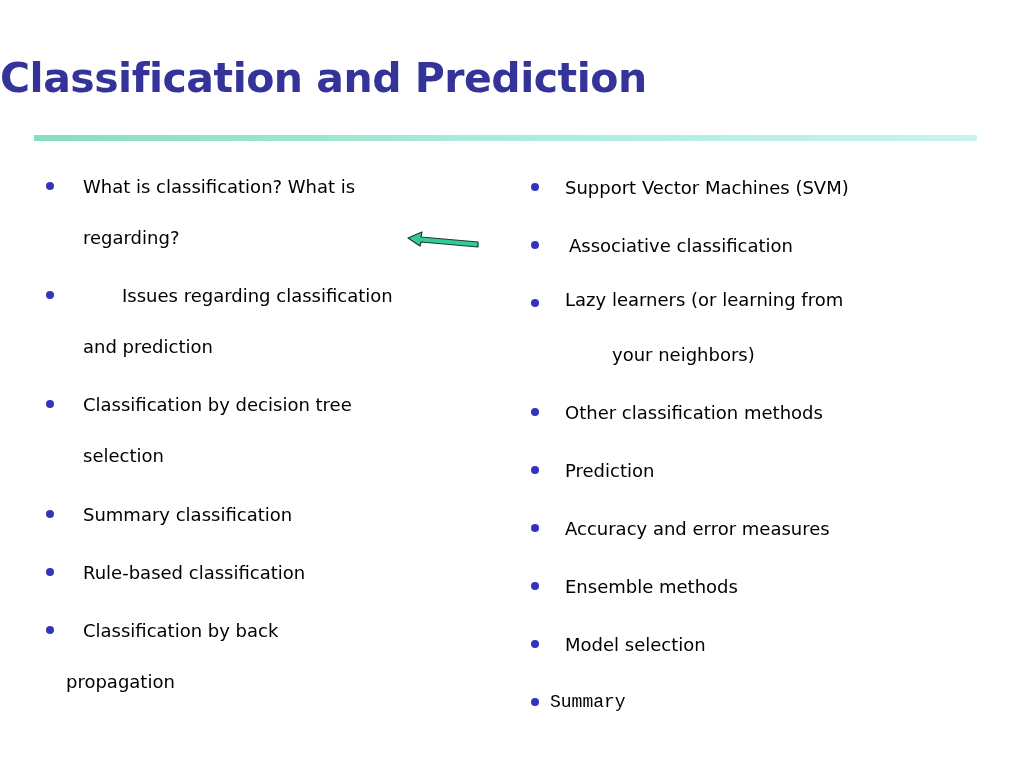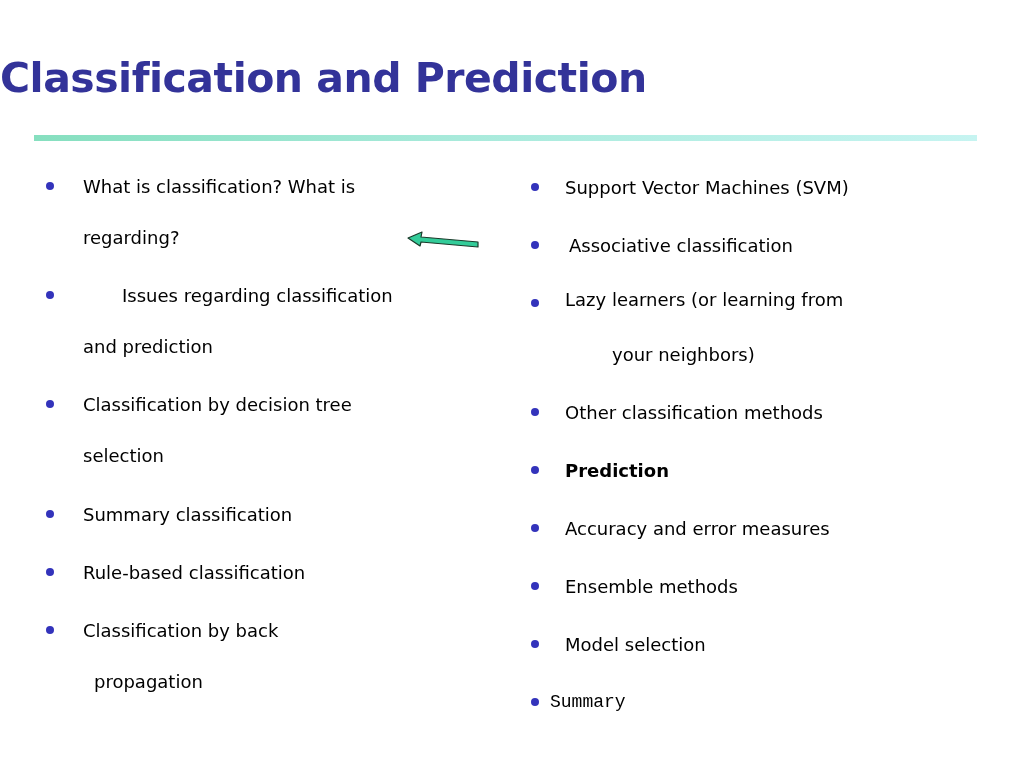--- a/index.html
+++ b/index.html
@@ -108,21 +108,21 @@
     </div>
 
     <div class="item">
       <span class="bullet" style="left:46px; top:568px;"></span>
       <span class="item-text" style="left:83px; top:547px;">Rule-based classification</span>
     </div>
 
     <div class="item">
       <span class="bullet" style="left:46px; top:626px;"></span>
       <span class="item-text" style="left:83px; top:605px;">Classification by back</span>
-      <span class="item-text" style="left:94px; top:656px;">propagation</span>
+      <span class="item-text" style="left:66px; top:656px;">propagation</span>
     </div>
   </div>
 
   <svg class="arrow" viewBox="0 0 80 22" xmlns="http://www.w3.org/2000/svg">
     <polygon points="4,8 18,2 17,7 74,12 74,17 17,12 16,16" fill="#33cc99" stroke="#1a3a2a" stroke-width="1.2" stroke-linejoin="round"></polygon>
   </svg>
 
   <div class="column col-right">
 
     <div class="item">
@@ -141,21 +141,21 @@
       <span class="item-text" style="left:578px; top:329px;margin-left:34px;">your neighbors)</span>
     </div>
 
     <div class="item">
       <span class="bullet" style="left:531px; top:408px;"></span>
       <span class="item-text" style="left:565px; top:387px;">Other classification methods</span>
     </div>
 
     <div class="item">
       <span class="bullet" style="left:531px; top:466px;"></span>
-      <span class="item-text" style="left:565px; top:445px;font-weight:bold;">Prediction</span>
+      <span class="item-text" style="left:565px; top:445px;">Prediction</span>
     </div>
 
     <div class="item">
       <span class="bullet" style="left:531px; top:524px;"></span>
       <span class="item-text" style="left:565px; top:503px;">Accuracy and error measures</span>
     </div>
 
     <div class="item">
       <span class="bullet" style="left:531px; top:582px;"></span>
       <span class="item-text" style="left:565px; top:561px;">Ensemble methods</span>

